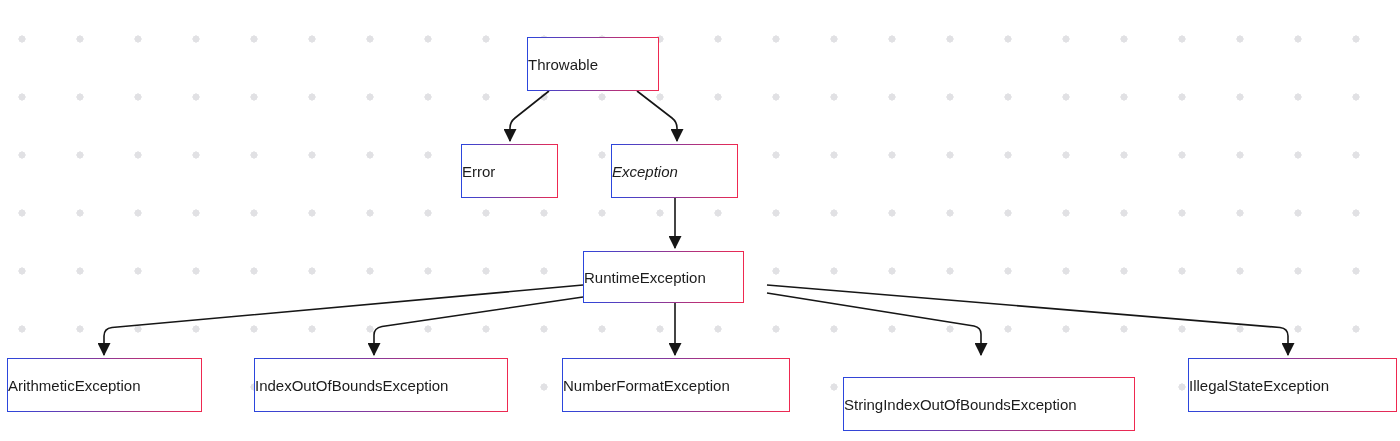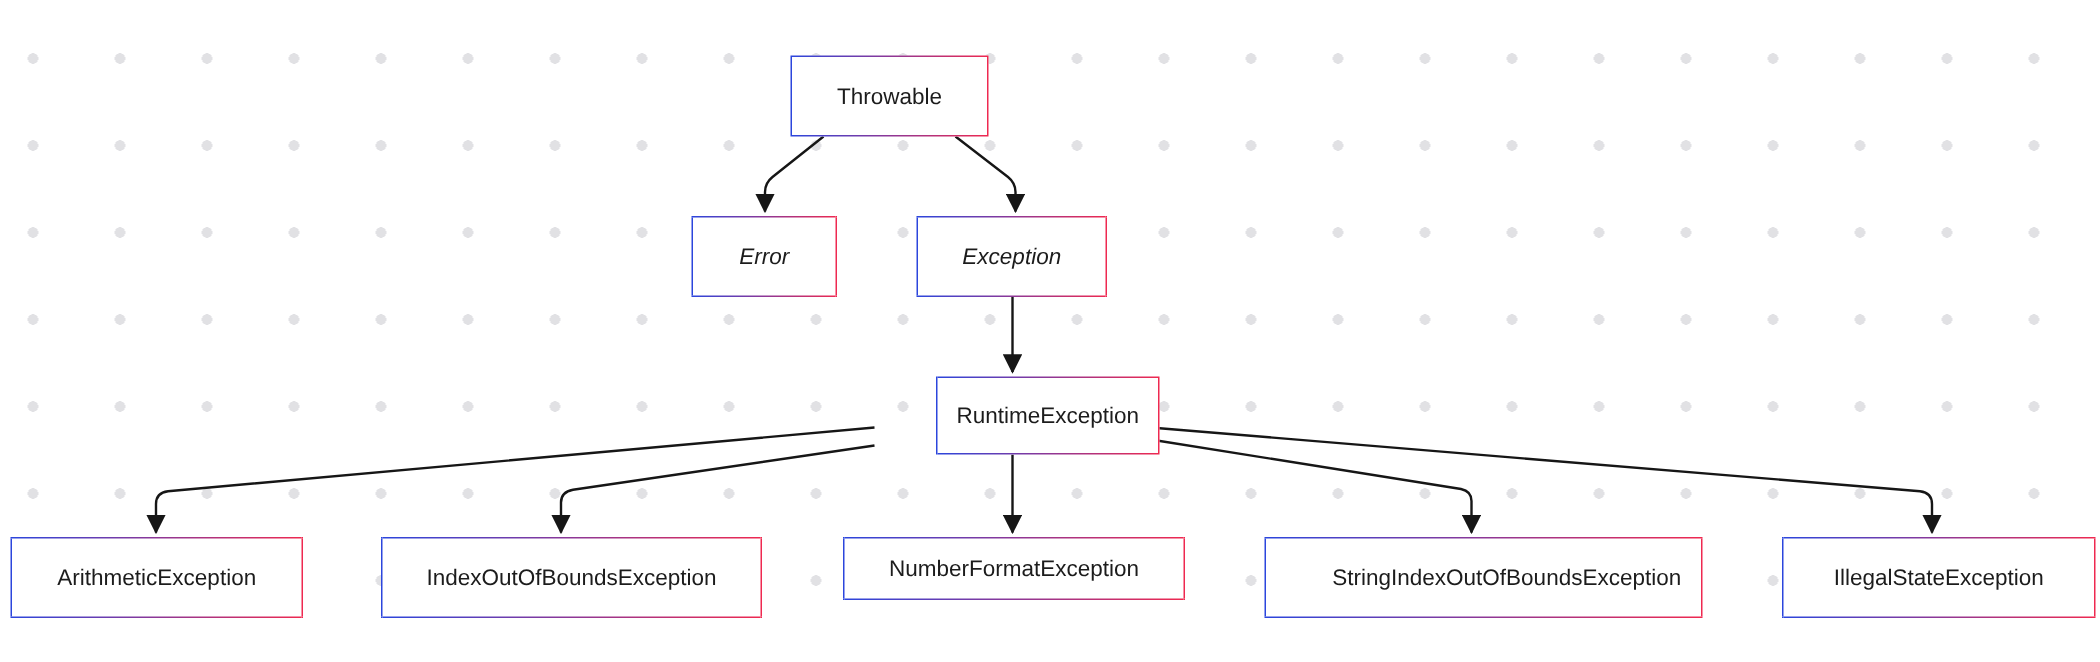--- a/index.html
+++ b/index.html
@@ -33,34 +33,34 @@
     stroke: var(--edge);
     stroke-width: 1.6;
   }
   .node {
     position: absolute;
     background: #fff;
     border: 1.5px solid;
     border-image: linear-gradient(90deg, var(--g1), var(--g2)) 1;
     display: flex;
     align-items: center;
-    justify-content: center;
+    justify-content: flex-start;
     font-size: 15px;
     color: var(--text);
     white-space: nowrap;
     cursor: default;
   }
   .n-throwable      { left: 527px;  top: 37px;  width: 132px; height: 54px; }
-  .n-error          { left: 461px;  top: 144px; width: 97px;  height: 54px; font-style: italic; }
+  .n-error          { left: 461px;  top: 144px; width: 97px;  height: 54px; }
   .n-exception      { left: 611px;  top: 144px; width: 127px; height: 54px; font-style: italic; }
-  .n-runtime        { left: 583px;  top: 251px; width: 149px; height: 52px; margin-left: 41px; }
+  .n-runtime        { left: 583px;  top: 251px; width: 161px; height: 52px; }
   .n-arithmetic     { left: 7px;    top: 358px; width: 195px; height: 54px; }
   .n-indexoob       { left: 254px;  top: 358px; width: 254px; height: 54px; }
-  .n-numberformat   { left: 562px;  top: 358px; width: 228px; height: 42px; }
-  .n-stringindexoob { left: 843px;  top: 358px; width: 292px; height: 54px; padding-left: 31px; }
+  .n-numberformat   { left: 562px;  top: 358px; width: 228px; height: 54px; }
+  .n-stringindexoob { left: 843px;  top: 377px; width: 292px; height: 54px; }
   .n-illegalstate   { left: 1188px; top: 358px; width: 209px; height: 54px; }
 </style>
 </head>
 <body>
 
 <div class="canvas">
 
   <svg class="edges" width="1400" height="441" viewBox="0 0 1400 441" xmlns="http://www.w3.org/2000/svg">
     <defs>
       <marker id="arrowhead" viewBox="0 0 12 12" refX="11" refY="6" markerWidth="13" markerHeight="13" markerUnits="userSpaceOnUse" orient="auto">

